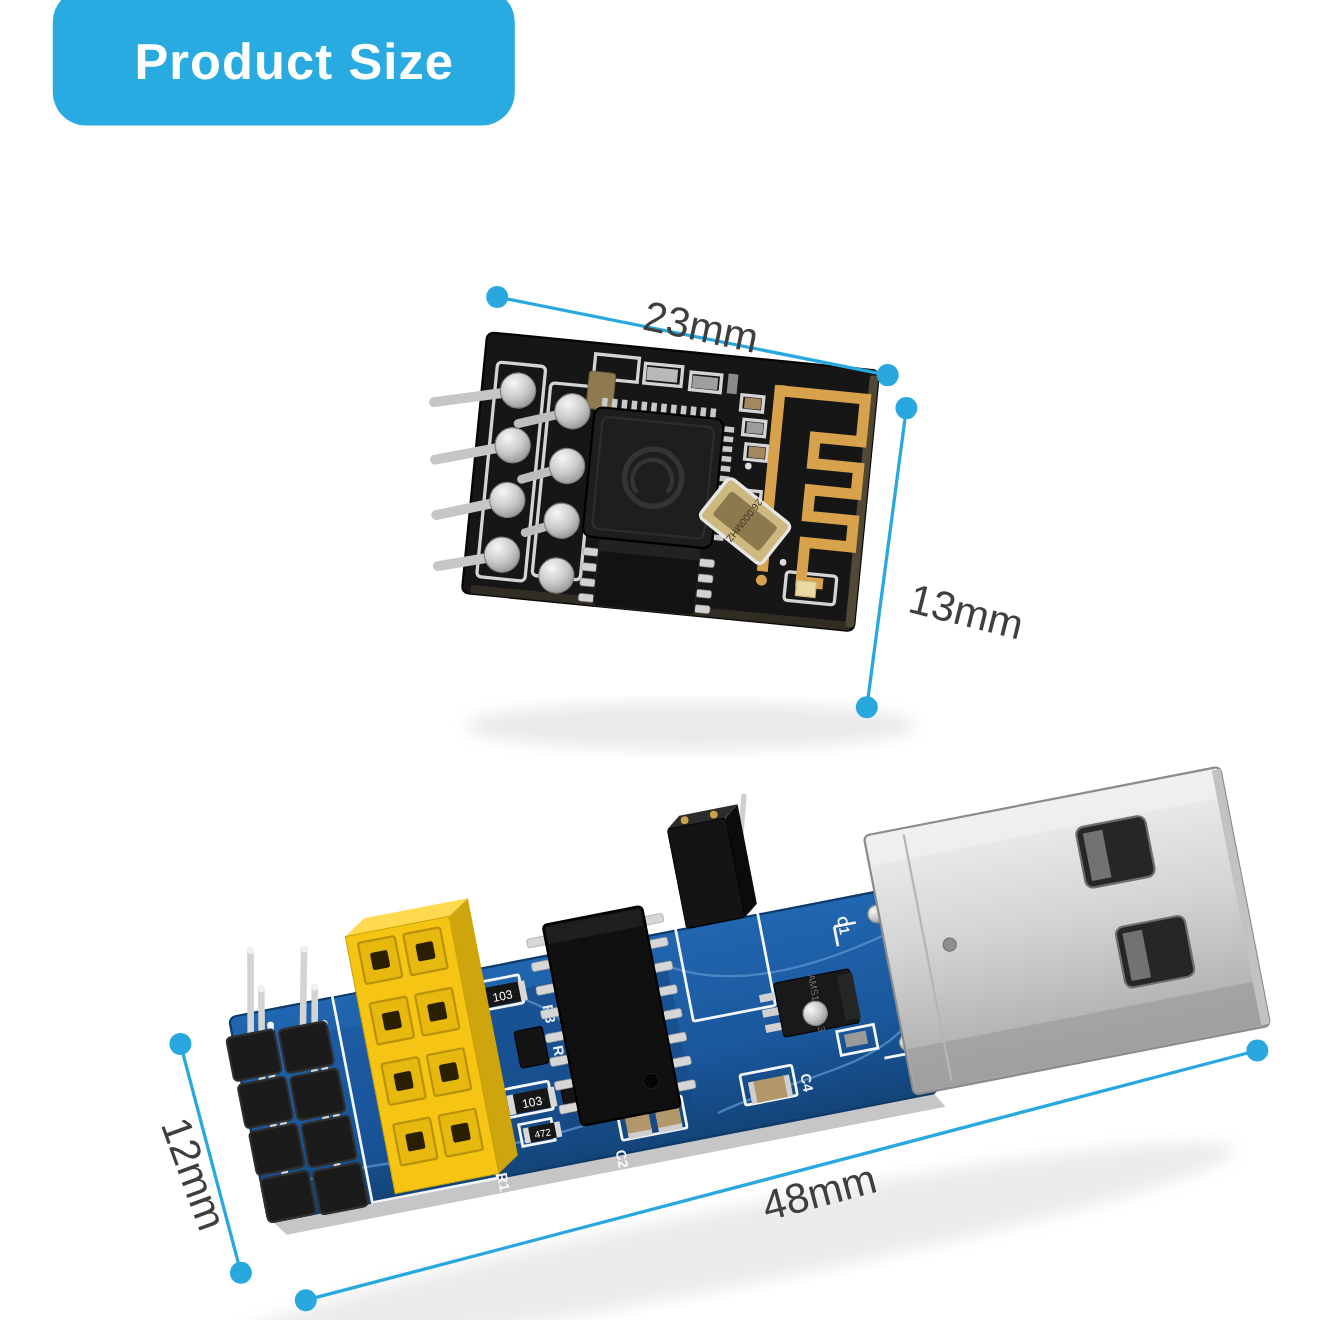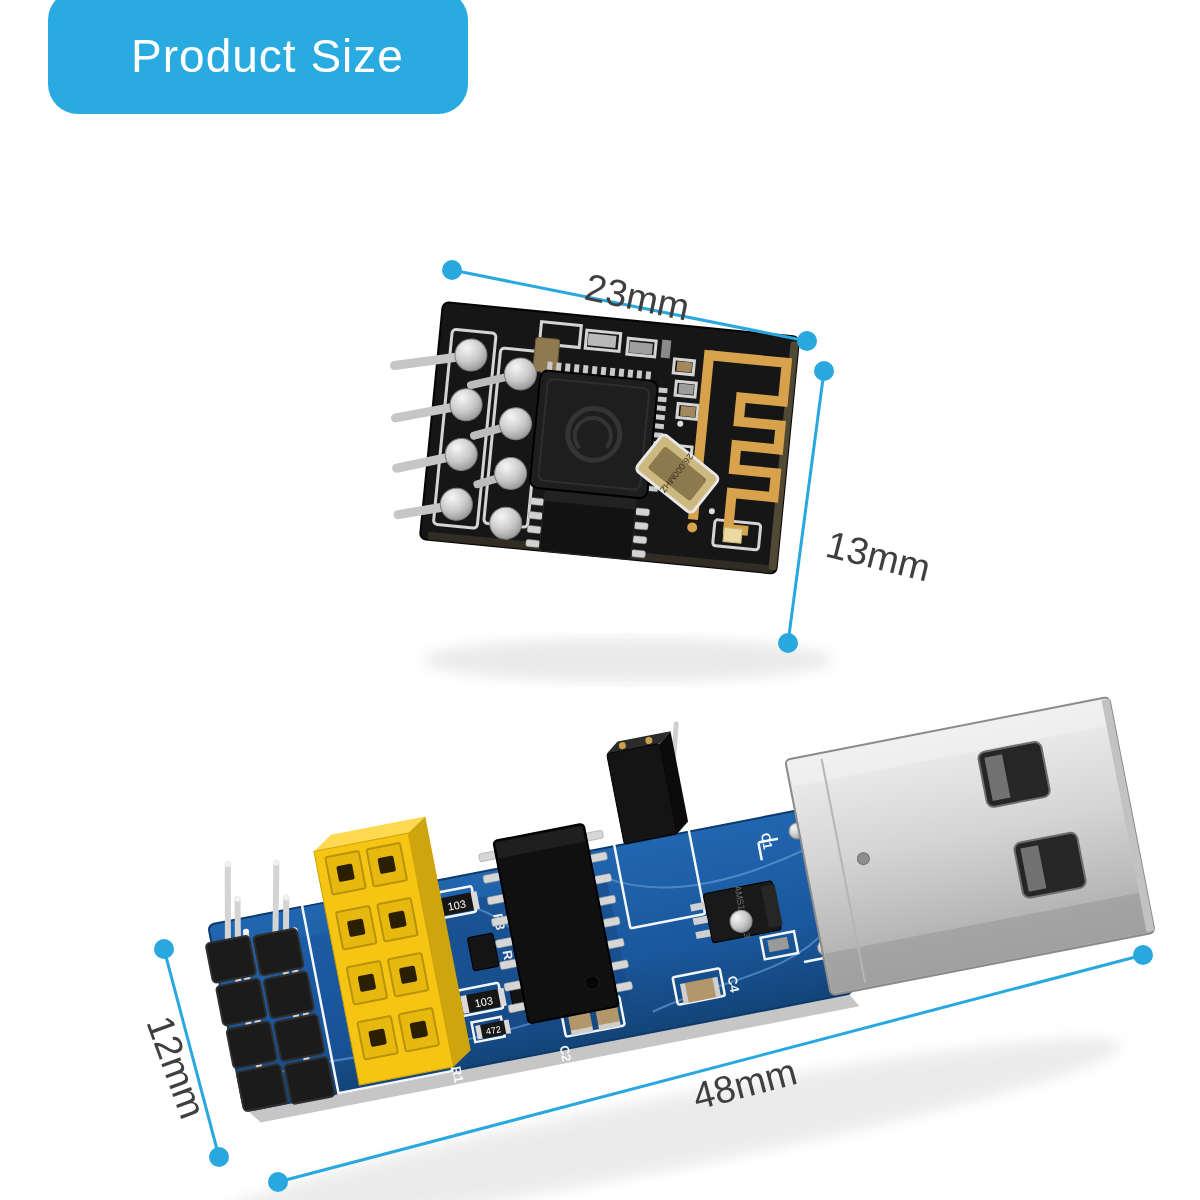--- a/index.html
+++ b/index.html
@@ -4,21 +4,21 @@
 <style>
   html,body{margin:0;padding:0;background:#ffffff;}
   body{width:1200px;height:1200px;font-family:"Liberation Sans",sans-serif;overflow:hidden;}
   .stage{position:relative;width:1200px;height:1200px;background:#ffffff;}
   .banner{
     position:absolute;left:48px;top:-10px;width:420px;height:124px;
     background:#29ABE2;border-radius:30px;
     display:flex;align-items:center;justify-content:center;
   }
   .banner span{
-    color:#ffffff;font-size:46px;font-weight:normal;letter-spacing:1px;padding-top:8px;margin-left:19px;
+    color:#ffffff;font-size:46px;font-weight:bold;letter-spacing:1px;padding-top:8px;margin-left:19px;
   }
   svg{position:absolute;left:0;top:0;}
   svg text{font-family:"Liberation Sans",sans-serif;}
   .dimtext{fill:#3f3f3f;font-size:38px;}
   .silktext{fill:#ffffff;font-size:13px;font-weight:bold;opacity:.92;}
 </style>
 </head>
 <body>
 
 <div class="stage">

